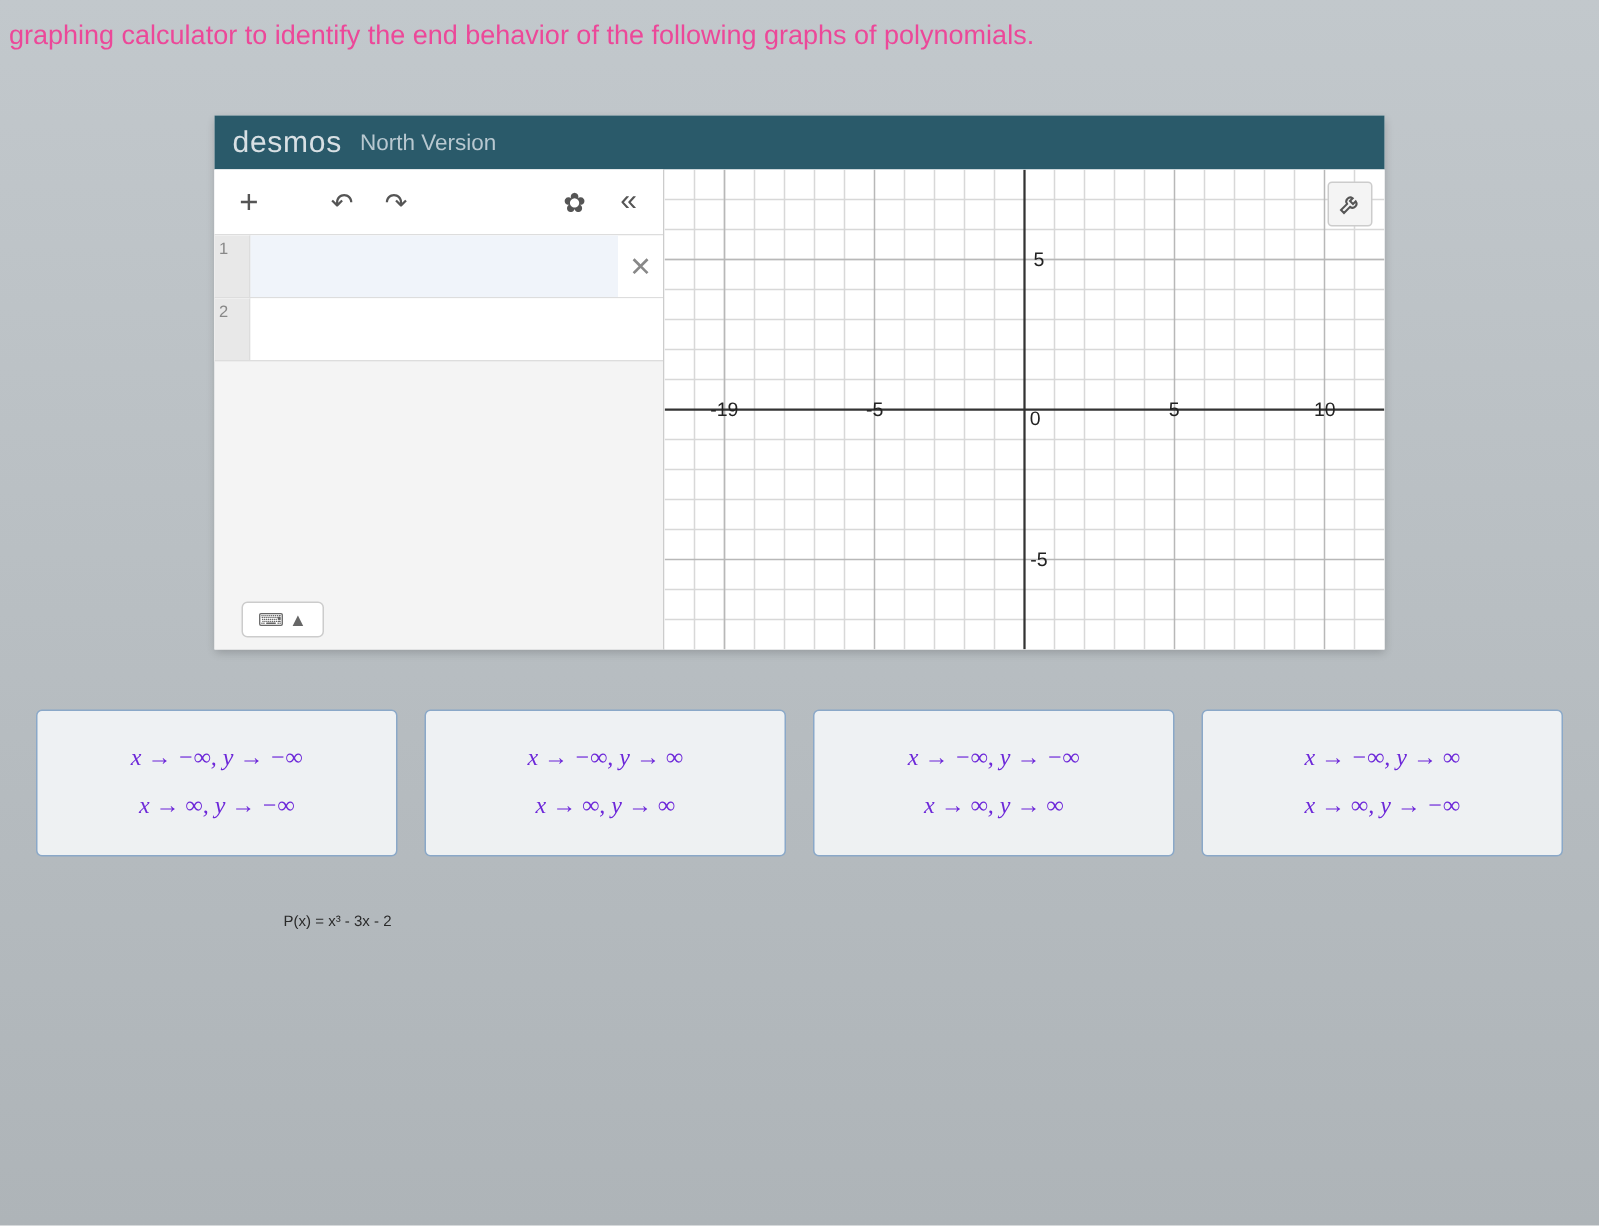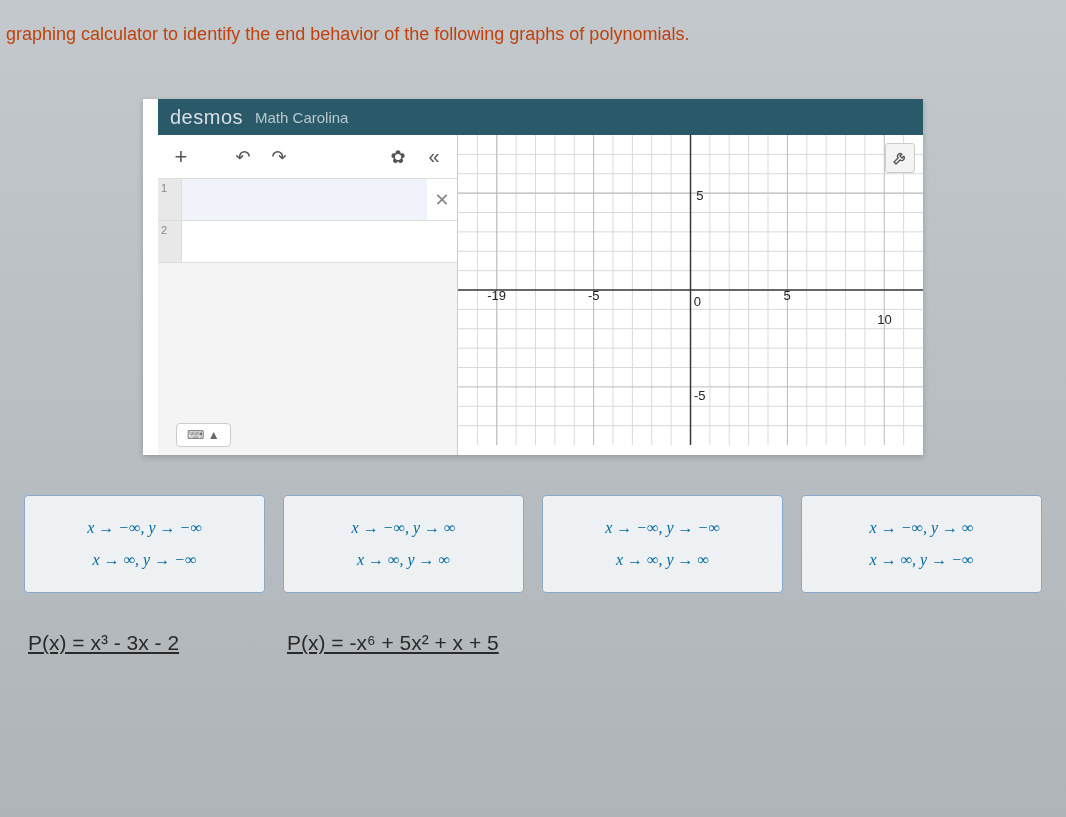--- a/index.html
+++ b/index.html
@@ -5,31 +5,30 @@
     * { box-sizing: border-box; margin: 0; padding: 0; }
     body {
       font-family: Arial, sans-serif;
       background: linear-gradient(180deg, #c2c8cc 0%, #b8bec2 50%, #aeb4b8 100%);
       width: 1066px;
       height: 817px;
       overflow: hidden;
       position: relative;
     }
     .instruction {
-      color: #c2410c;
+      color: #ec4899;
       font-size: 18px;
-      padding: 24px 6px;
+      padding: 13px 6px;
       font-weight: 400;
     }
     .desmos-wrap {
       margin: 30px auto 0;
       width: 780px;
       background: #fff;
       box-shadow: 0 2px 6px rgba(0,0,0,.2);
-      padding-left: 15px;
     }
     .desmos-header {
       background: #2a5a6a;
       color: #b8c8d0;
       display: flex;
       align-items: center;
       padding: 6px 12px;
       height: 36px;
       font-size: 15px;
     }
@@ -144,51 +143,50 @@
       display: grid;
       grid-template-columns: repeat(4, 1fr);
       gap: 18px;
     }
     .answer-card {
       background: rgba(248,250,252,0.85);
       border: 1.5px solid #8aa8c8;
       border-radius: 4px;
       padding: 16px 12px;
       text-align: center;
-      color: #0369a1;
+      color: #6d28d9;
       font-family: "Times New Roman", serif;
       font-style: italic;
       font-size: 16px;
       line-height: 2;
       cursor: pointer;
     }
     .poly-row {
       margin: 30px 24px 0;
       display: grid;
       grid-template-columns: repeat(4, 1fr);
       gap: 18px;
     }
     .poly-item {
-      text-align: left;
+      text-align: right;
       color: #2a2a2a;
-      font-size: 21px;
+      font-size: 10px;
       font-family: Arial, sans-serif;
       padding: 8px 4px;
-      text-decoration: underline;
     }
   </style>
 </head>
 <body>
 
 <div class="instruction">graphing calculator to identify the end behavior of the following graphs of polynomials.</div>
 
 <div class="desmos-wrap">
   <div class="desmos-header">
     <span class="desmos-logo">desmos</span>
-    <span class="desmos-sub">Math Carolina</span>
+    <span class="desmos-sub">North Version</span>
   </div>
   <div class="desmos-body">
     <div class="side-panel">
       <div class="toolbar">
         <div class="tool-btn" style="font-size:22px;font-weight:300;">+</div>
         <div style="flex:0 0 20px"></div>
         <div class="tool-btn">↶</div>
         <div class="tool-btn">↷</div>
         <div style="flex:1"></div>
         <div class="tool-btn">✿</div>
@@ -256,21 +254,21 @@
         </g>
         <g stroke="#333" stroke-width="1.5">
           <line x1="0" y1="160" x2="480" y2="160"></line>
           <line x1="240" y1="0" x2="240" y2="320"></line>
         </g>
       </svg>
       <div class="axis-label" style="left:8.3%; top:50%;">-19</div>
       <div class="axis-label" style="left:29.2%; top:50%;">-5</div>
       <div class="axis-label" style="left:51.5%; top:52%;">0</div>
       <div class="axis-label" style="left:70.8%; top:50%;">5</div>
-      <div class="axis-label" style="left:91.7%; top:50%;margin-top:24px;">10</div>
+      <div class="axis-label" style="left:91.7%; top:50%;">10</div>
       <div class="axis-label" style="left:52%; top:18.75%;">5</div>
       <div class="axis-label" style="left:52%; top:81.25%;">-5</div>
     </div>
   </div>
 </div>
 
 <div class="answer-grid">
   <div class="answer-card">
     <div>x → −∞,  y → −∞</div>
     <div>x → ∞,  y → −∞</div>
@@ -284,14 +282,13 @@
     <div>x → ∞,  y → ∞</div>
   </div>
   <div class="answer-card">
     <div>x → −∞,  y → ∞</div>
     <div>x → ∞,  y → −∞</div>
   </div>
 </div>
 
 <div class="poly-row">
   <div class="poly-item">P(x) = x³ - 3x - 2</div>
-  <div class="poly-item">P(x) = -x⁶ + 5x² + x + 5</div>
 </div>
 
 </body></html>

